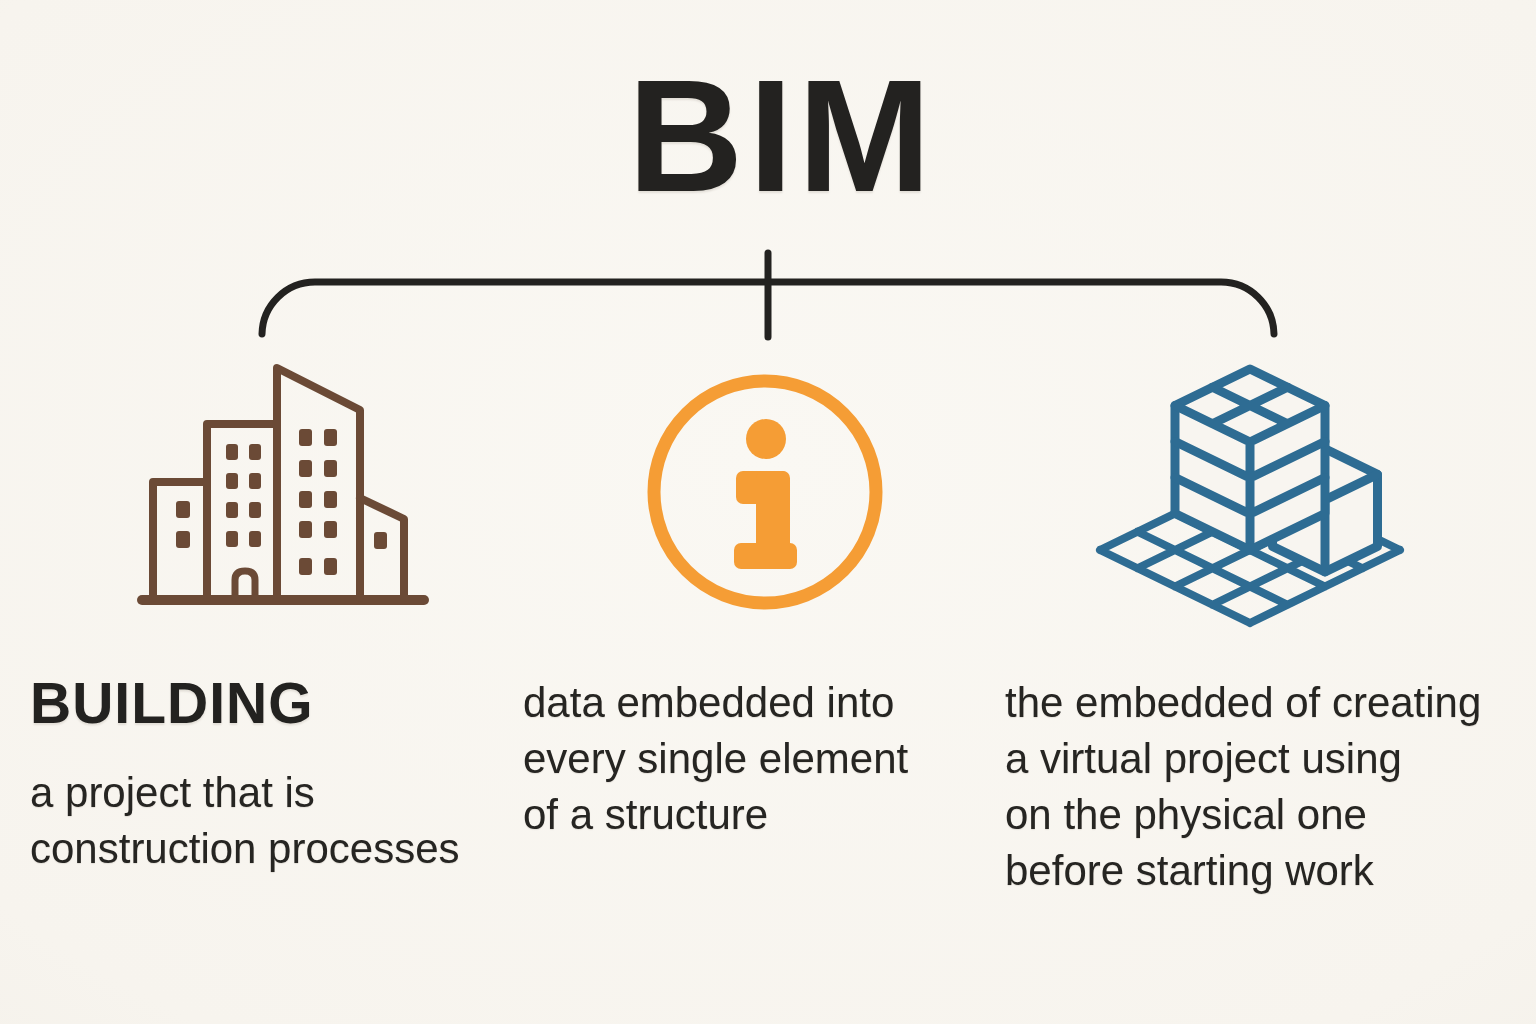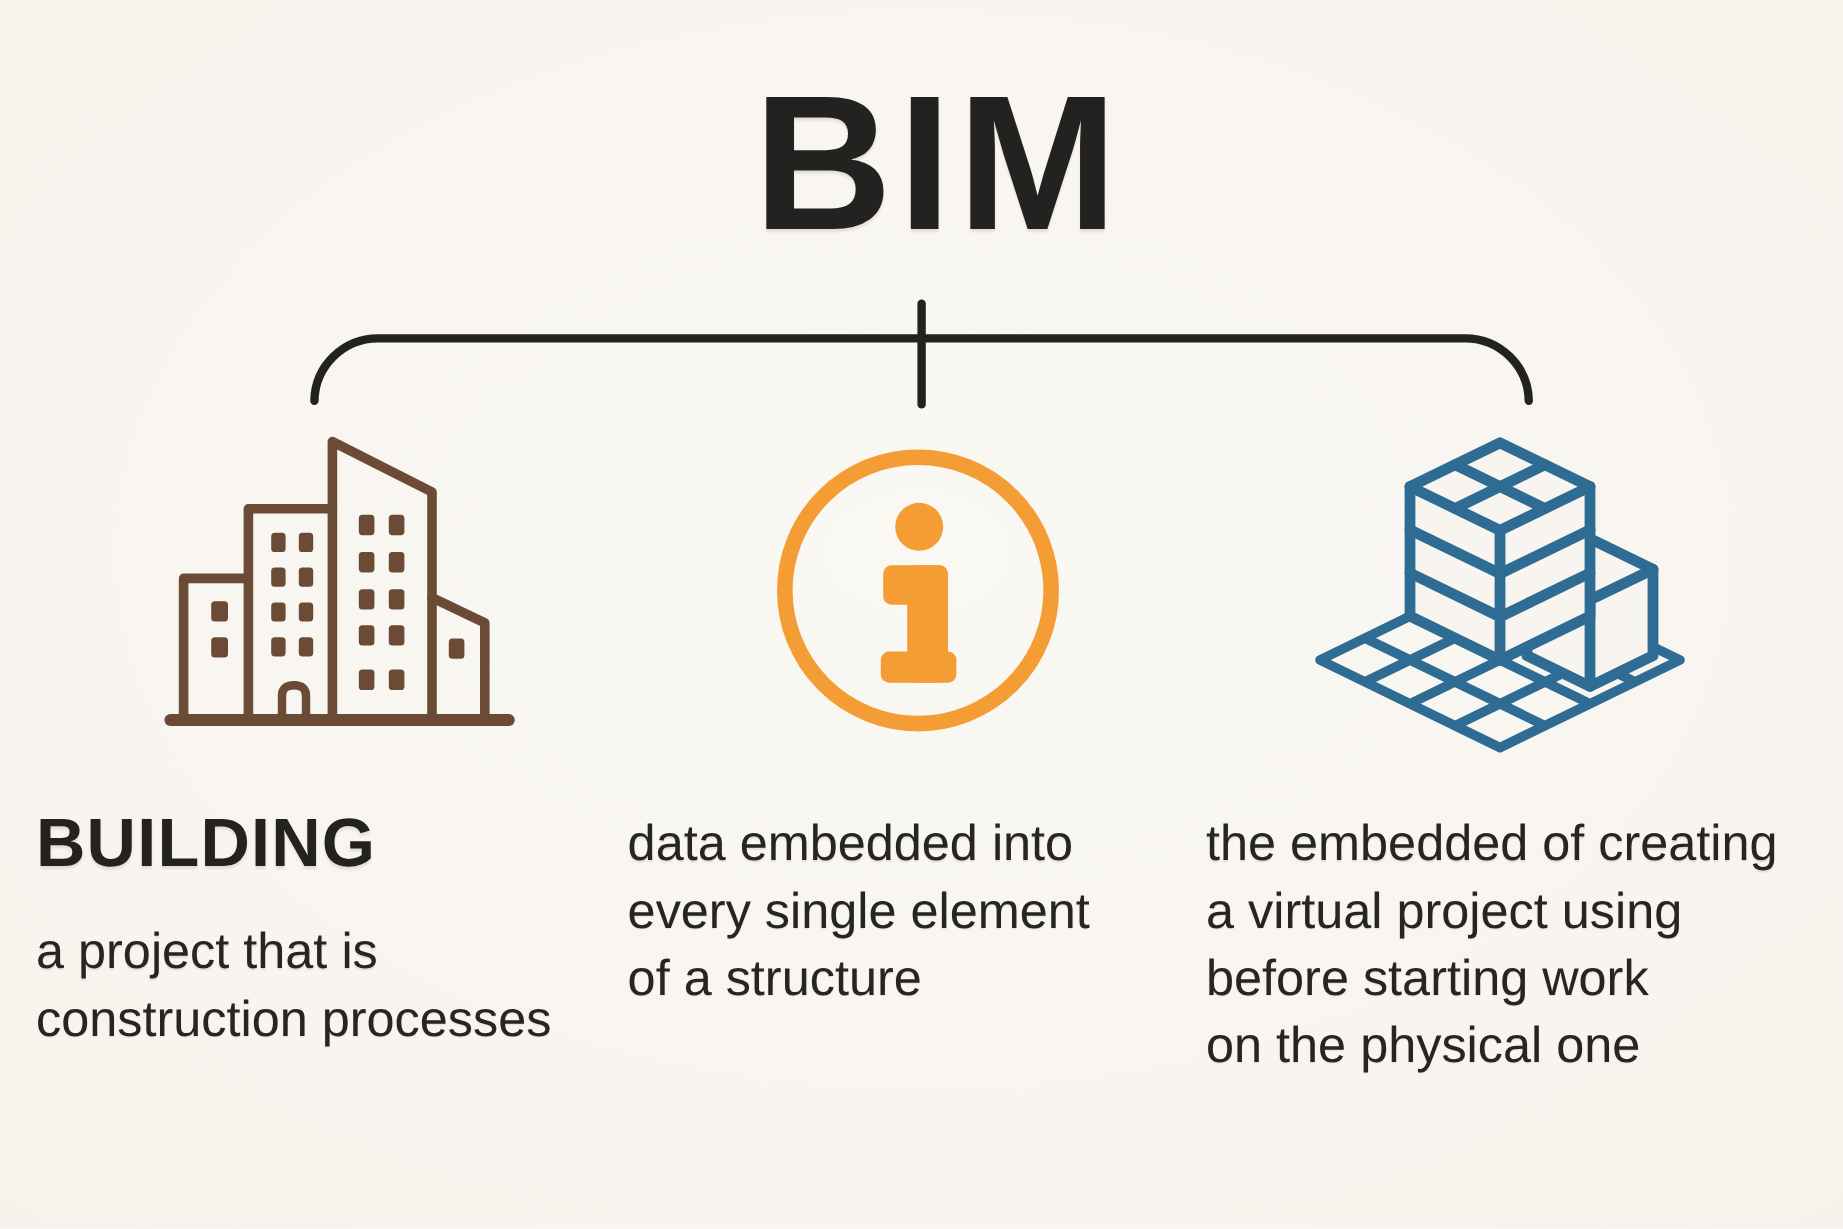--- a/index.html
+++ b/index.html
@@ -117,17 +117,17 @@
 
   <div class="col col-information">
     <div class="desc-line">data embedded into</div>
     <div class="desc-line">every single element</div>
     <div class="desc-line">of a structure</div>
   </div>
 
   <div class="col col-modeling">
     <div class="desc-line">the embedded of creating</div>
     <div class="desc-line">a virtual project using</div>
+    <div class="desc-line">on the physical one</div>
     <div class="desc-line">before starting work</div>
-    <div class="desc-line">on the physical one</div>
   </div>
 
 </div>
 
 </body></html>

